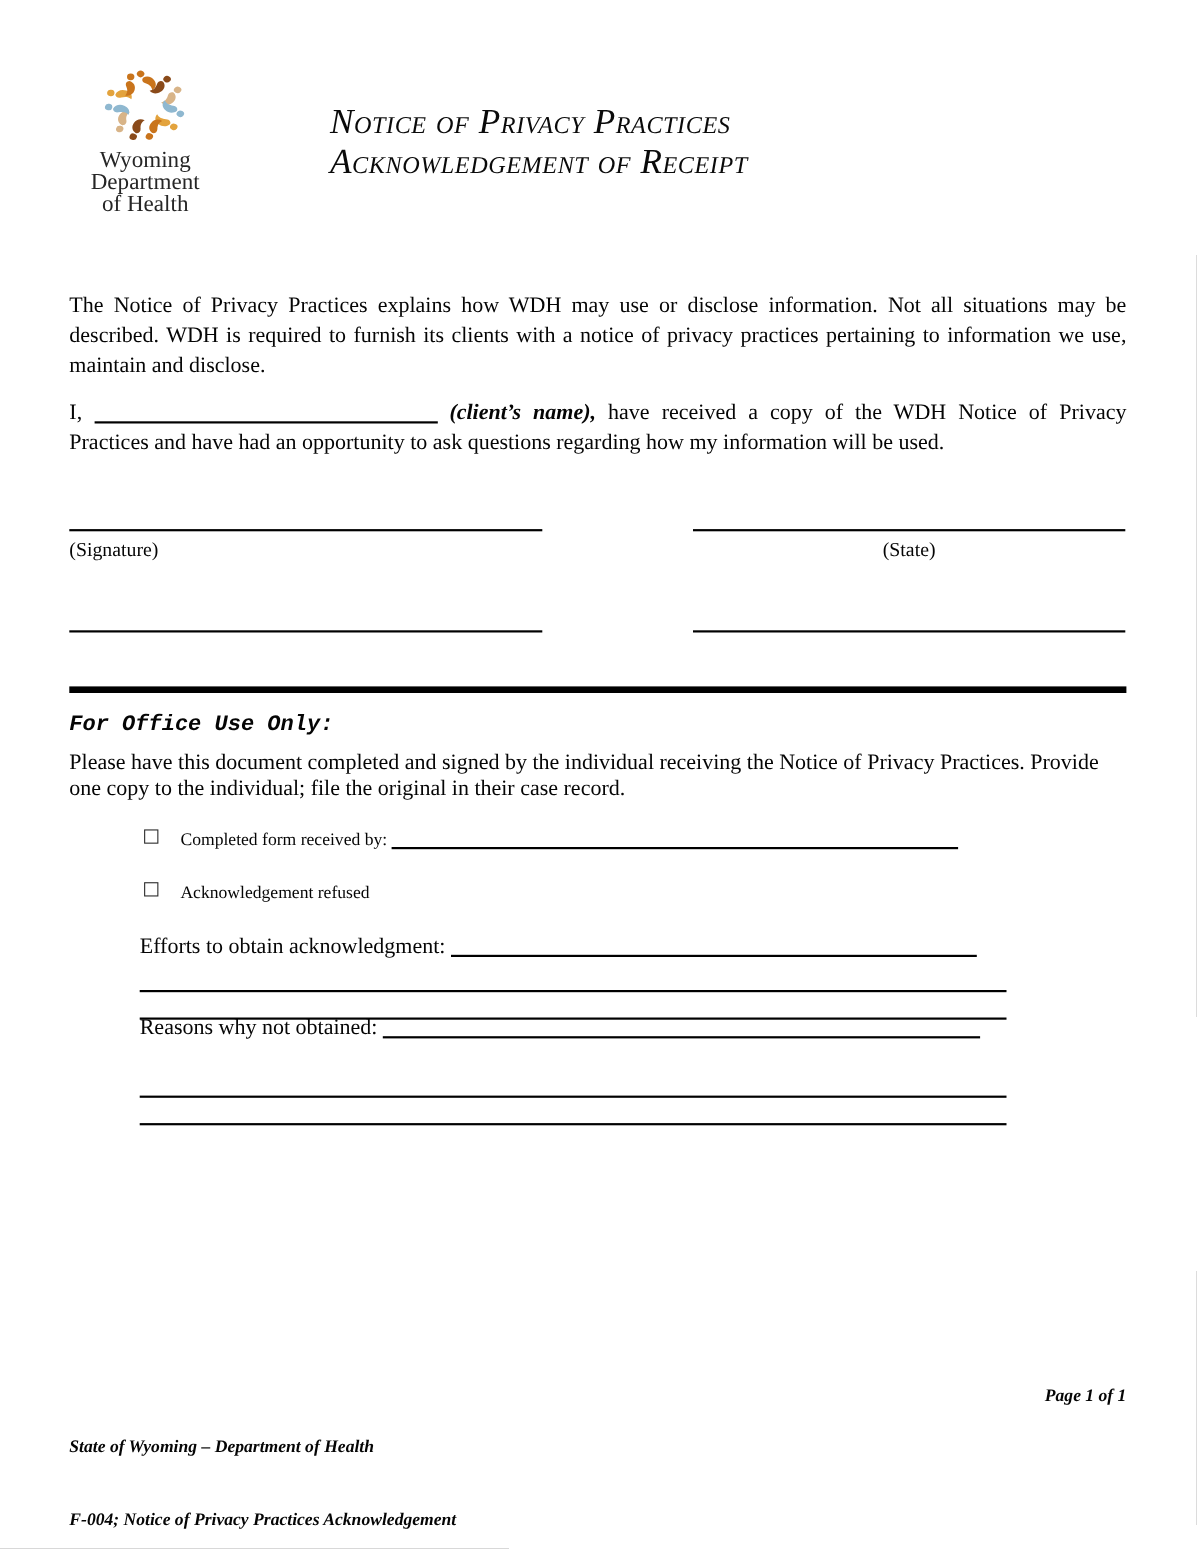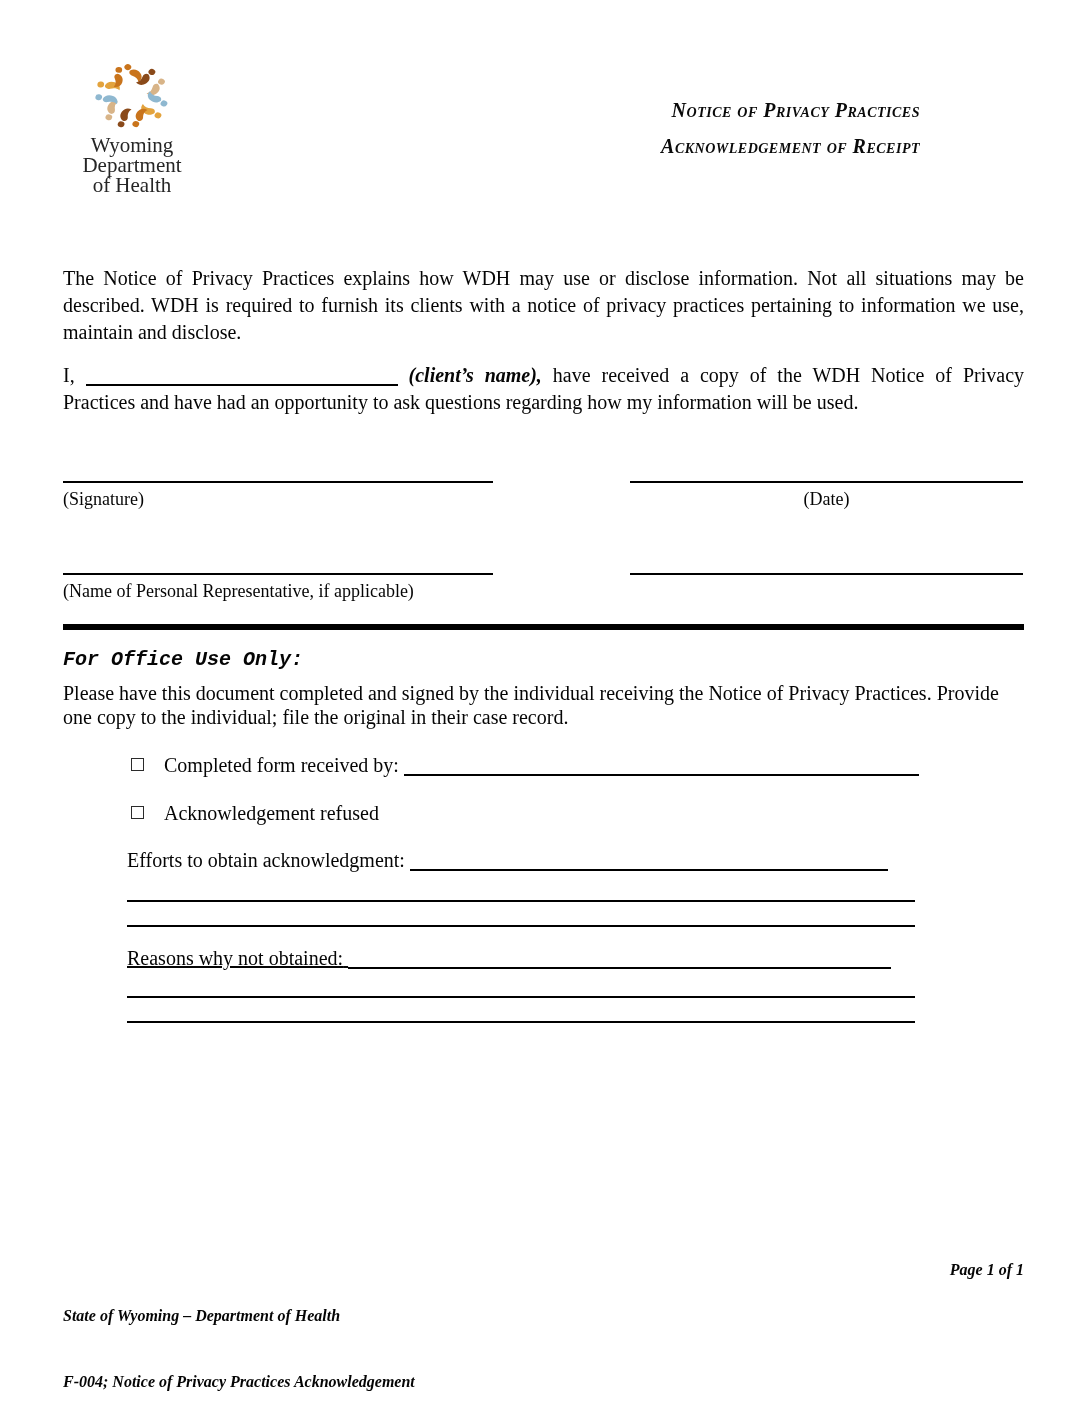--- a/index.html
+++ b/index.html
@@ -18,23 +18,23 @@
     position:absolute; top:58px; left:78px; width:108px;
     text-align:center;
   }
   .logo svg { display:block; margin:0 auto; }
   .logo-text {
     margin-top:1px;
     font-size:21px; line-height:20px; color:#262626;
   }
   .doc-title {
     position:absolute; top:92px; left:300px; width:620px;
-    text-align:right;
-    font-weight:bold; font-style:italic; font-variant:small-caps;
-    font-size:20px; line-height:36px; letter-spacing:0.5px;
+    text-align:left;
+    font-weight:normal; font-style:italic; font-variant:small-caps;
+    font-size:32px; line-height:36px; letter-spacing:0.5px;
     color:#0a0a0a;
   }
 
   
   .para {
     position:absolute; left:63px; width:961px;
     font-size:20px; line-height:27px; text-align:justify;
   }
   #intro-para { top:265px; }
   #ack-para   { top:362px; }
@@ -62,33 +62,33 @@
 
   
   .office-heading {
     position:absolute; left:63px; top:648px;
     font-size:20px; font-weight:bold; font-style:italic;font-family:Liberation Mono, monospace;
   }
   .office-instructions {
     position:absolute; left:63px; top:681px; width:961px;
     font-size:20px; line-height:24px;
   }
-  .check-row { position:absolute; left:95px; font-size:20px;padding-left:36px; }
+  .check-row { position:absolute; left:95px; font-size:16px;padding-left:36px; }
   #check-row-1 { top:754px; }
   #check-row-2 { top:802px; }
   .checkbox {
     display:inline-block; width:11px; height:11px;
     border:1.5px solid #2b2b2b; margin-right:20px;
     vertical-align:1px; background:#fff;
   }
   .received-blank { width:515px; }
 
   .fill-row { position:absolute; left:127px; font-size:20px; }
   #efforts-row { top:849px; }
-  #reasons-row { top:947px;text-decoration:underline; }
+  #reasons-row { top:923px; }
   .efforts-blank { width:478px; }
   .reasons-blank { width:543px; }
 
   .fill-line {
     position:absolute; left:127px; width:788px;
     height:0; border-top:2px solid #000;
   }
 
   
   .footer-block {
@@ -171,25 +171,24 @@
   <div class="para" id="ack-para">
     <span>I,</span>
     <span class="blank client-blank"></span>
     <span class="bi">(client’s name),</span>
     <span>have received a copy of the WDH Notice of Privacy Practices and have had an opportunity to ask questions regarding how my information will be used.</span>
   </div>
 
   <div class="sig-line sig-left" style="top:481px;"></div>
   <div class="sig-line sig-right" style="top:481px;"></div>
   <div class="sig-label" style="left:63px; top:488px;">(Signature)</div>
-  <div class="sig-label lbl-center" style="left:630px; top:488px; width:393px;">(Date)</div>
+  <div class="sig-label lbl-center" style="left:630px; top:488px; width:393px;">(State)</div>
 
   <div class="sig-line sig-left" style="top:573px;"></div>
   <div class="sig-line sig-right" style="top:573px;"></div>
-  <div class="sig-label" style="left:63px; top:580px;">(Name of Personal Representative, if applicable)</div>
 
   <div class="divider"></div>
 
   <div class="office-heading">For Office Use Only:</div>
   <div class="office-instructions">Please have this document completed and signed by the individual receiving the Notice of Privacy Practices. Provide one copy to the individual; file the original in their case record.</div>
 
   <div class="check-row" id="check-row-1">
     <span class="checkbox"></span><span>Completed form received by:</span>
     <span class="blank received-blank"></span>
   </div>

